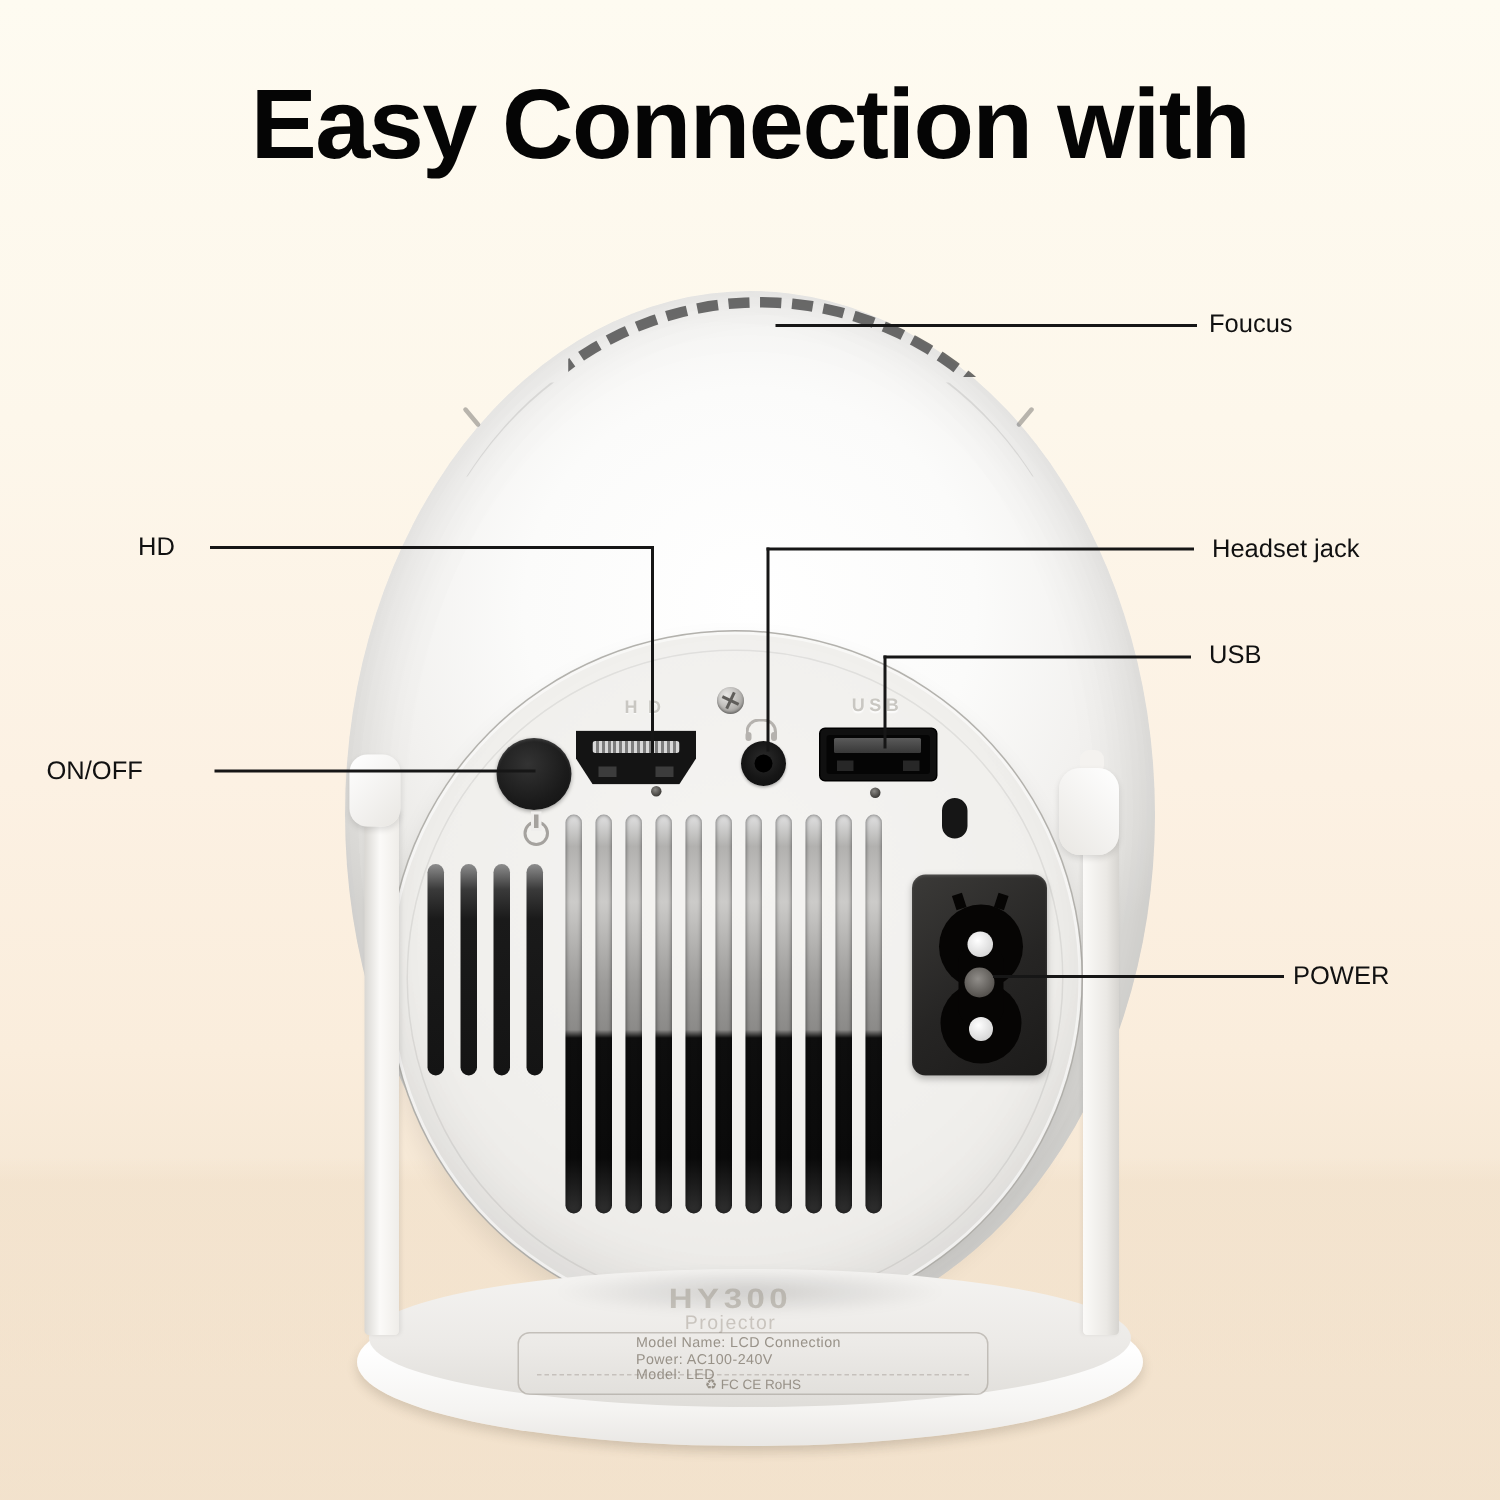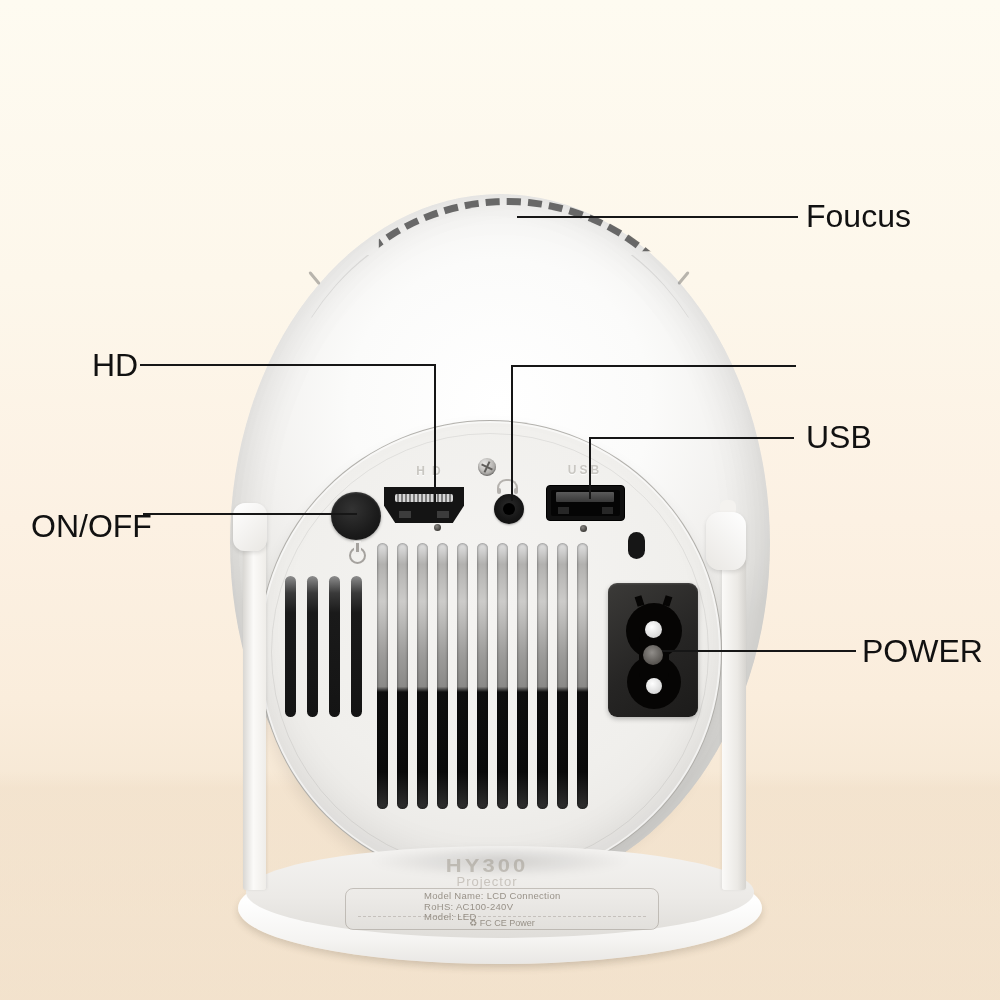--- a/index.html
+++ b/index.html
@@ -118,44 +118,45 @@
     background:linear-gradient(90deg,#d9d7d3 0%,#fbfaf8 45%,#efede9 100%);box-shadow:1px 0 3px rgba(0,0,0,.08);}
   .arm-right{left:722px;top:548px;width:24px;height:342px;
     background:linear-gradient(90deg,#fbfaf8 0%,#ebe9e5 65%,#d6d4d0 100%);box-shadow:-1px 0 3px rgba(0,0,0,.06);}
   .hinge-left{left:233px;top:503px;width:34px;height:48px;border-radius:12px;
     background:linear-gradient(135deg,#ffffff,#e9e7e3);box-shadow:0 2px 4px rgba(0,0,0,.12);}
   .hinge-right{left:706px;top:512px;width:40px;height:58px;border-radius:14px;
     background:linear-gradient(225deg,#ffffff,#e9e7e3);box-shadow:0 2px 4px rgba(0,0,0,.12);}
   .hinge-tab{left:720px;top:500px;width:16px;height:16px;border-radius:6px;background:#f4f2ef;}
   
   .cl{background:#161616;}
-  .cl-label{font-size:32px;line-height:28px;color:#111;white-space:nowrap;}
+  .cl-label{font-size:17px;line-height:28px;color:#111;white-space:nowrap;}
   .focus-line{left:517px;top:216px;width:281px;height:2px;}
   .focus-label{left:806px;top:202px;}
   .hd-label{left:92px;top:351px;}
   .hd-line-h{left:140px;top:364px;width:296px;height:2px;}
   .hd-line-v{left:434px;top:364px;width:2px;height:138px;}
-  .onoff-label{left:31px;top:512px;}
+  .onoff-label{left:31px;top:500px;}
   .onoff-line{left:143px;top:513px;width:214px;height:2px;}
   .headset-line-h{left:511px;top:365px;width:285px;height:2px;}
   .headset-line-v{left:511px;top:365px;width:2px;height:136px;}
   .headset-label{left:808px;top:352px;}
   .usb-line-h{left:589px;top:437px;width:205px;height:2px;}
   .usb-line-v{left:589px;top:437px;width:2px;height:62px;}
   .usb-label{left:806px;top:423px;}
   .power-line{left:662px;top:650px;width:194px;height:2px;}
   .power-label{left:862px;top:637px;}
 </style>
 </head>
 <body>
 
 <div id="stage">
 
   <div class="abs floor"></div>
 
+  <div class="abs title">Easy Connection with</div>
 
   <div class="abs body"></div>
   <div class="abs focus-ring"></div>
   <div class="abs dome-seam"></div>
   <div class="abs notch notch-l"></div>
   <div class="abs notch notch-r"></div>
 
   <div class="abs panel">
     <div class="panel-groove"></div>
   </div>
@@ -224,46 +225,47 @@
 
   <div class="abs ground-shadow"></div>
   <div class="abs base-side"></div>
   <div class="abs base-top"></div>
   <div class="abs body-base-shadow"></div>
   <div class="abs brand-model">HY300</div>
   <div class="abs brand-type">Projector</div>
   <div class="abs plate">
     <div class="plate-lines">
       <div>Model Name: LCD Connection</div>
-      <div>RoHS: AC100-240V</div>
+      <div>Power: AC100-240V</div>
       <div>Model: LED</div>
     </div>
     <div class="plate-cert">
       <span>♻</span>
-      <span>FC CE Power</span>
+      <span>FC CE RoHS</span>
     </div>
   </div>
   <div class="abs arm arm-left"></div>
   <div class="abs arm arm-right"></div>
   <div class="abs hinge-left"></div>
   <div class="abs hinge-tab"></div>
   <div class="abs hinge-right"></div>
 
   <div class="abs cl focus-line"></div>
   <div class="abs cl-label focus-label">Foucus</div>
 
   <div class="abs cl-label hd-label">HD</div>
   <div class="abs cl hd-line-h"></div>
   <div class="abs cl hd-line-v"></div>
 
   <div class="abs cl-label onoff-label">ON/OFF</div>
   <div class="abs cl onoff-line"></div>
 
   <div class="abs cl headset-line-v"></div>
   <div class="abs cl headset-line-h"></div>
+  <div class="abs cl-label headset-label">Headset jack</div>
 
   <div class="abs cl usb-line-v"></div>
   <div class="abs cl usb-line-h"></div>
   <div class="abs cl-label usb-label">USB</div>
 
   <div class="abs cl power-line"></div>
   <div class="abs cl-label power-label">POWER</div>
 
 </div>
 

